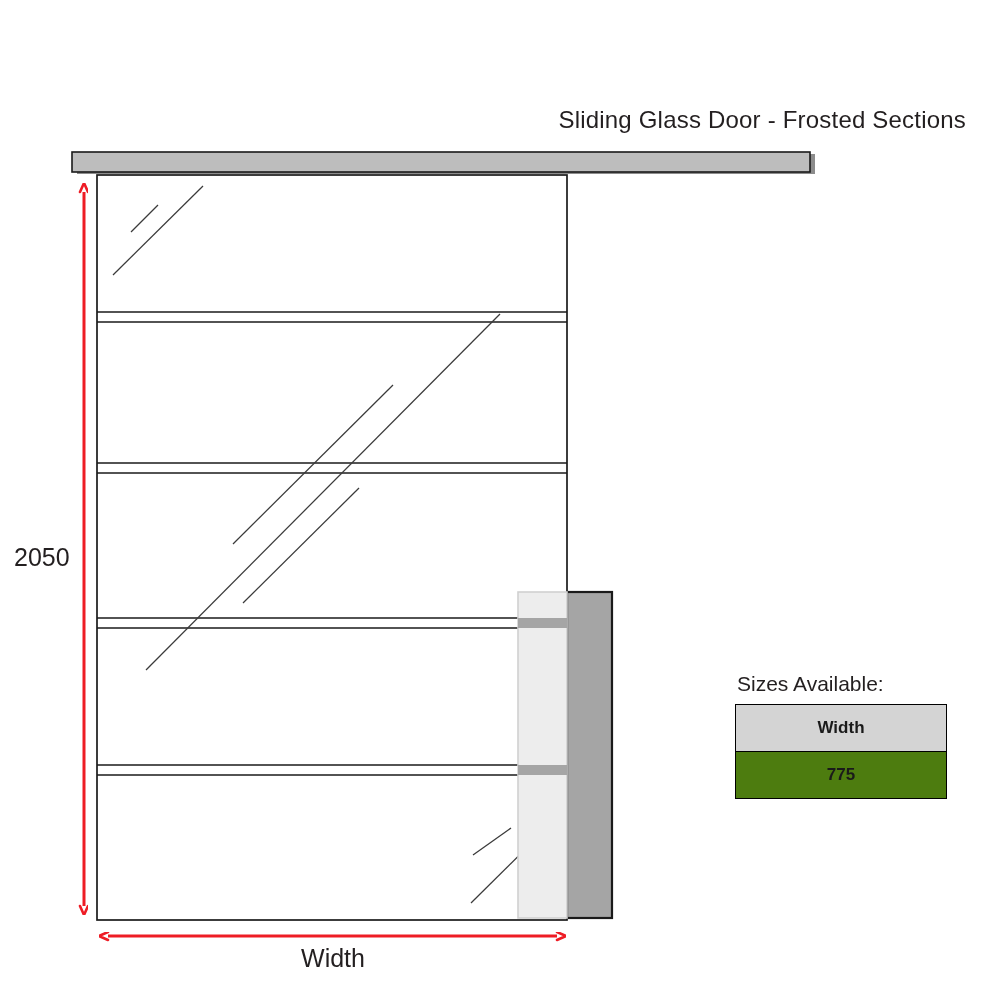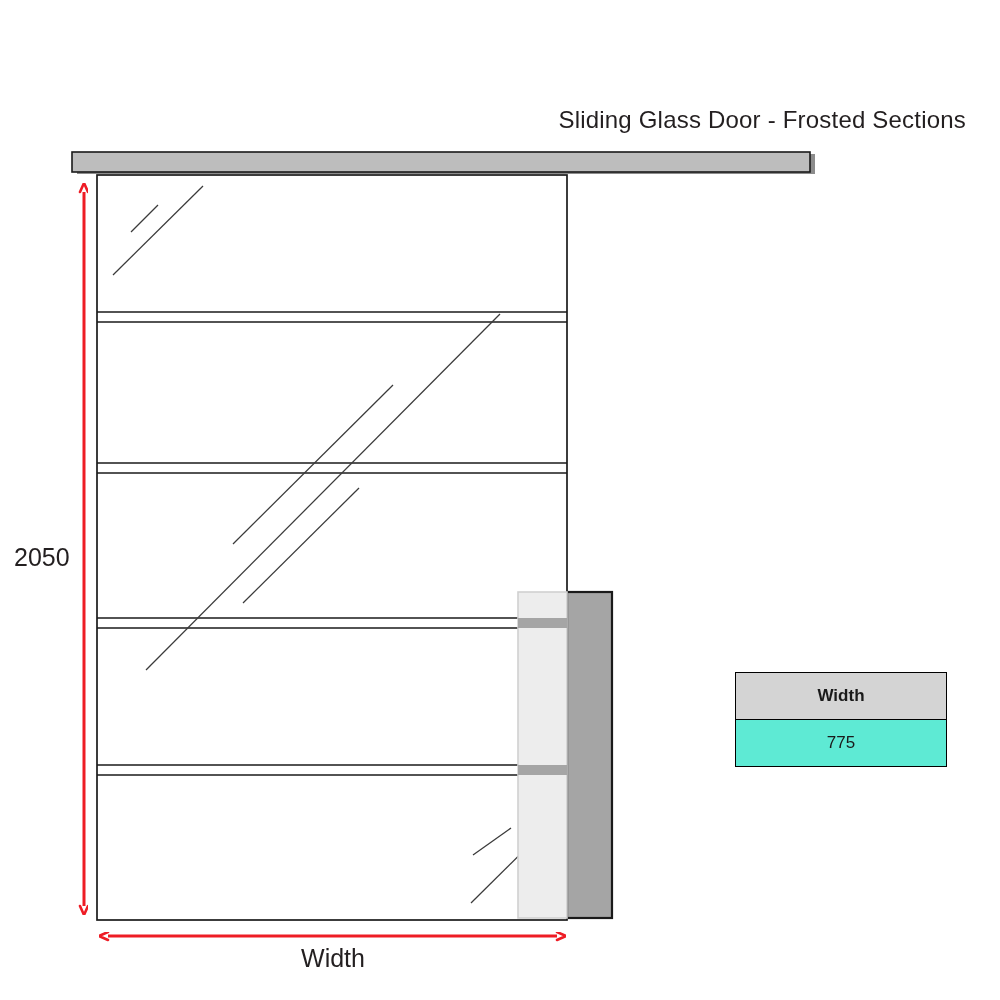--- a/index.html
+++ b/index.html
@@ -65,22 +65,22 @@
     vertical-align: middle;
     font-size: 17px;
     color: #1a1a1a;
     padding: 0;
   }
   #sizes-table th {
     background: #d4d4d4;
     font-weight: 700;
   }
   #sizes-table td {
-    background: #5eead4;
-    font-weight: 400;
+    background: #4d7c0f;
+    font-weight: 700;
   }
 </style>
 </head>
 <body>
 
 <div id="drawing-title">Sliding Glass Door - Frosted Sections</div>
 
 <svg id="door-drawing" viewBox="0 0 1000 1000" width="1000" height="1000">
 
   <defs>
@@ -143,20 +143,21 @@
     <text x="14" y="566" font-family="Liberation Sans, sans-serif" font-size="25" fill="#231f20">2050</text>
   </g>
 
   <g>
     <line x1="108" y1="936" x2="557" y2="936" stroke="#ee1c25" stroke-width="3" marker-start="url(#arrowStart)" marker-end="url(#arrowEnd)"></line>
     <text x="333" y="967" text-anchor="middle" font-family="Liberation Sans, sans-serif" font-size="25" fill="#231f20">Width</text>
   </g>
 </svg>
 
 <div id="sizes-panel">
+  <div id="sizes-title">Sizes Available:</div>
   <table id="sizes-table">
     <thead>
       <tr>
         <th>Width</th>
       </tr>
     </thead>
     <tbody>
       <tr>
         <td>775</td>
       </tr>

